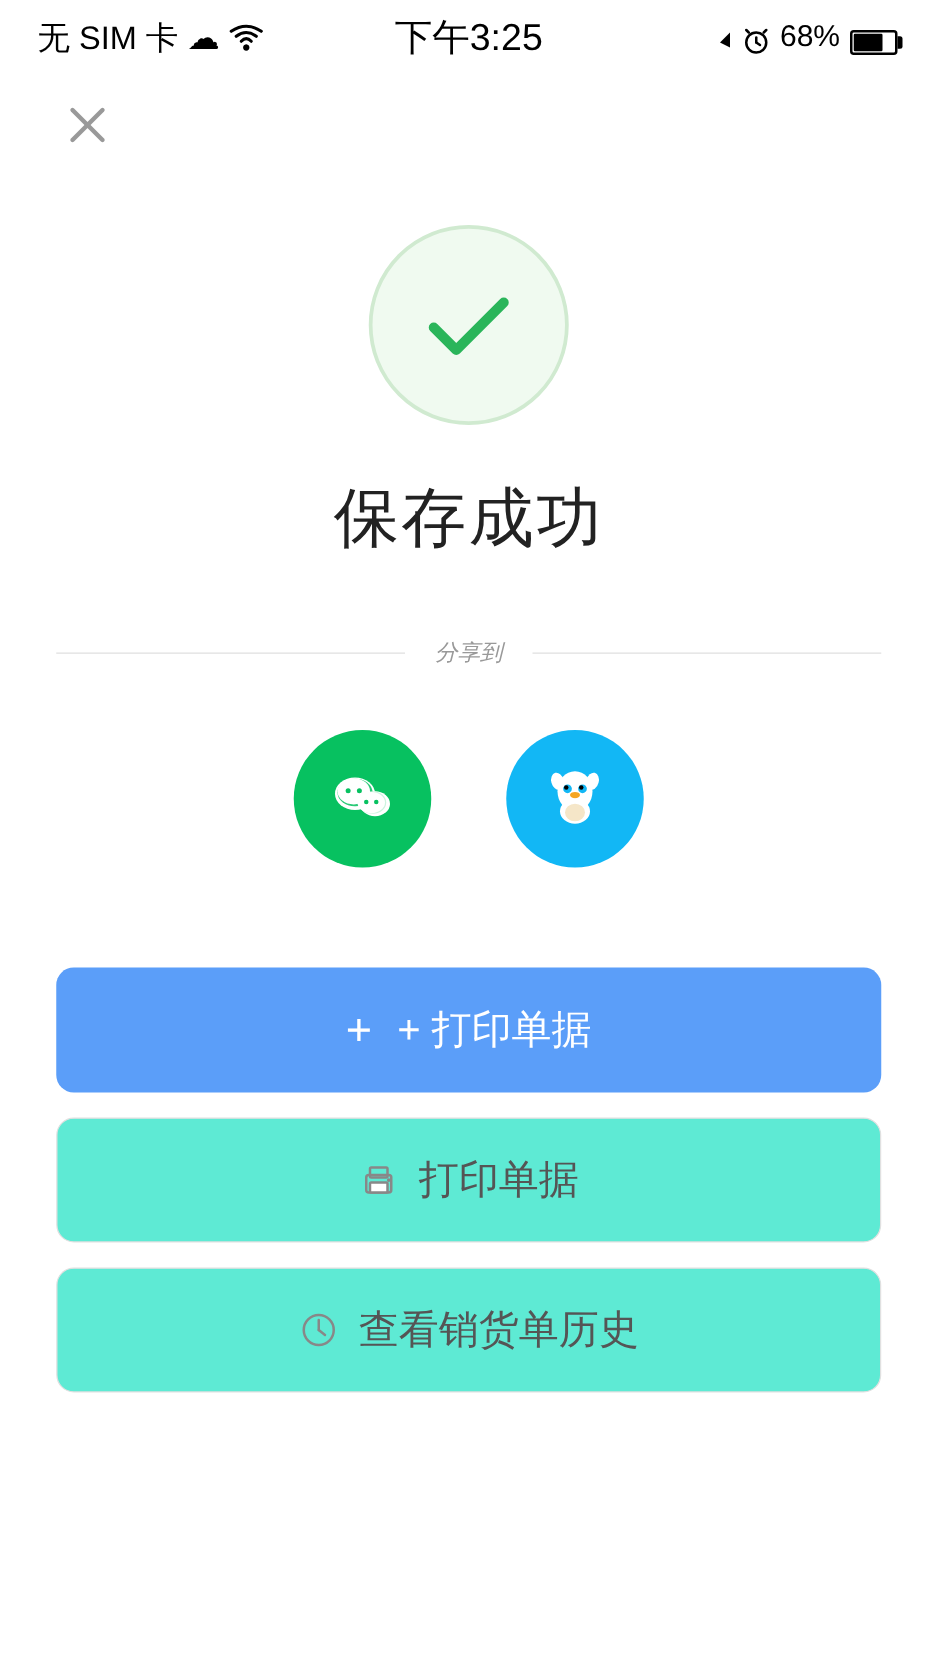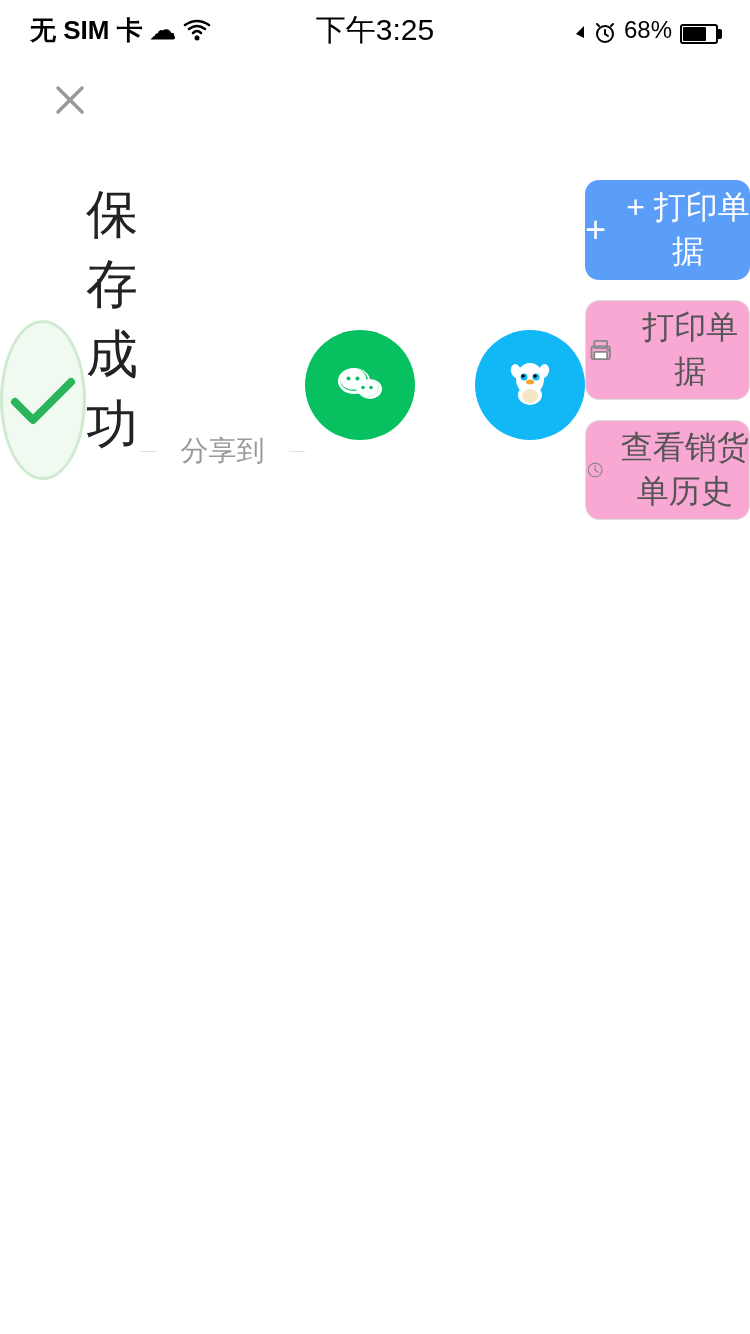--- a/index.html
+++ b/index.html
@@ -28,21 +28,21 @@
       padding: 0 30px;
       background: #fff;
     }
 
     .status-bar-left {
       display: flex;
       align-items: center;
       gap: 6px;
       font-size: 26px;
       color: #000;
-      font-weight: 700;
+      font-weight: 400;
     }
 
     .status-bar-center {
       font-size: 30px;
       font-weight: 500;
       color: #000;
       position: absolute;
       left: 50%;
       transform: translateX(-50%);
     }
@@ -69,21 +69,22 @@
     }
 
     .close-btn svg {
       width: 36px;
       height: 36px;
     }
 
     
     .main-content {
       display: flex;
-      align-items: flex-end;
+      flex-direction: column;
+      align-items: center;
       padding-top: 120px;
     }
 
     
     .success-circle {
       width: 160px;
       height: 160px;
       border-radius: 50%;
       background: #f0faf0;
       border: 3px solid #d0ead0;
@@ -115,23 +116,24 @@
       margin-bottom: 50px;
     }
 
     .divider-line {
       flex: 1;
       height: 1px;
       background: #e0e0e0;
     }
 
     .divider-text {
-      font-size: 28px;
+      font-size: 18px;
       color: #999;
       padding: 0 24px;
+      font-style: italic;
     }
 
     
     .share-row {
       display: flex;
       gap: 60px;
       margin-bottom: 80px;
     }
 
     .share-icon {
@@ -173,21 +175,21 @@
       cursor: pointer;
       font-family: -apple-system, 'PingFang SC', 'Helvetica Neue', Arial, sans-serif;
     }
 
     .btn-primary {
       background: #5b9ef9;
       color: #fff;
     }
 
     .btn-secondary {
-      background: #f9a8d4;
+      background: #5eead4;
       color: #555;
       border: 1px solid #e0e0e0;
     }
 
     
     .battery {
       display: inline-flex;
       align-items: center;
     }
 

